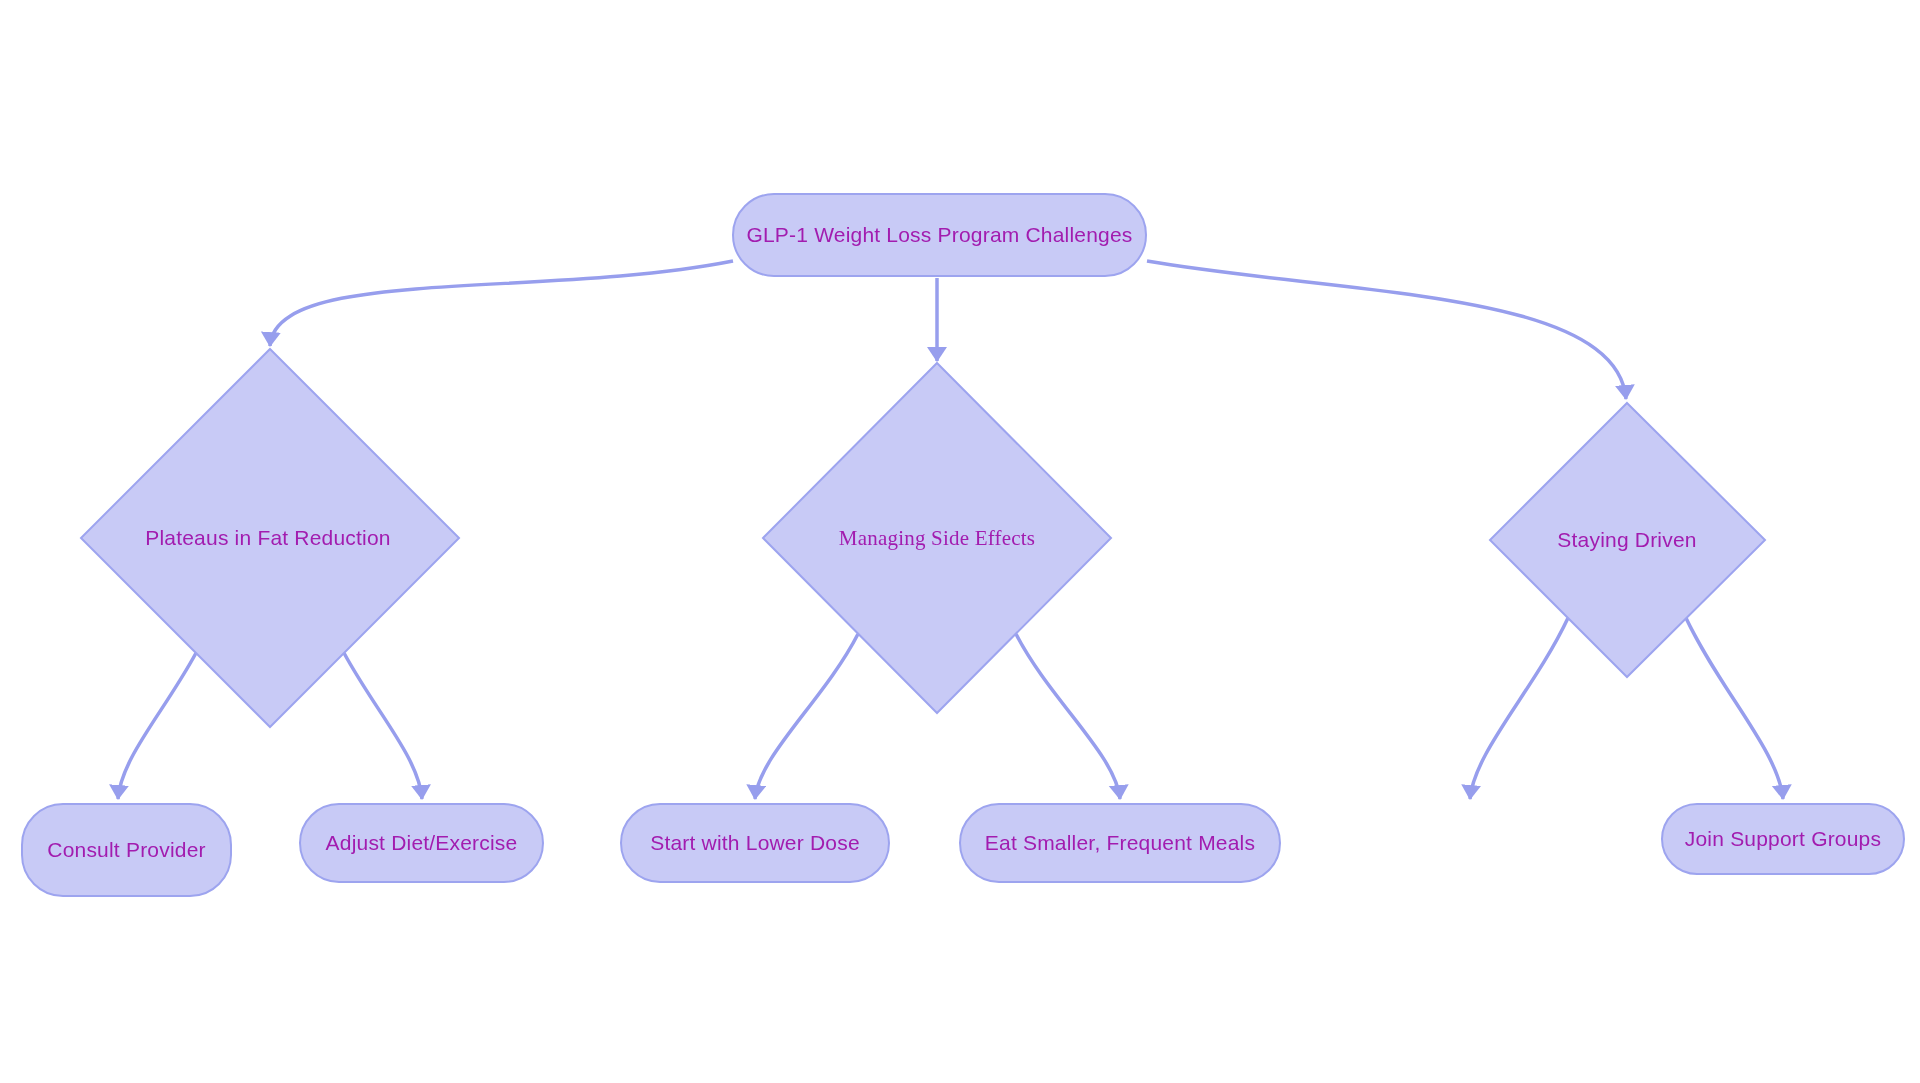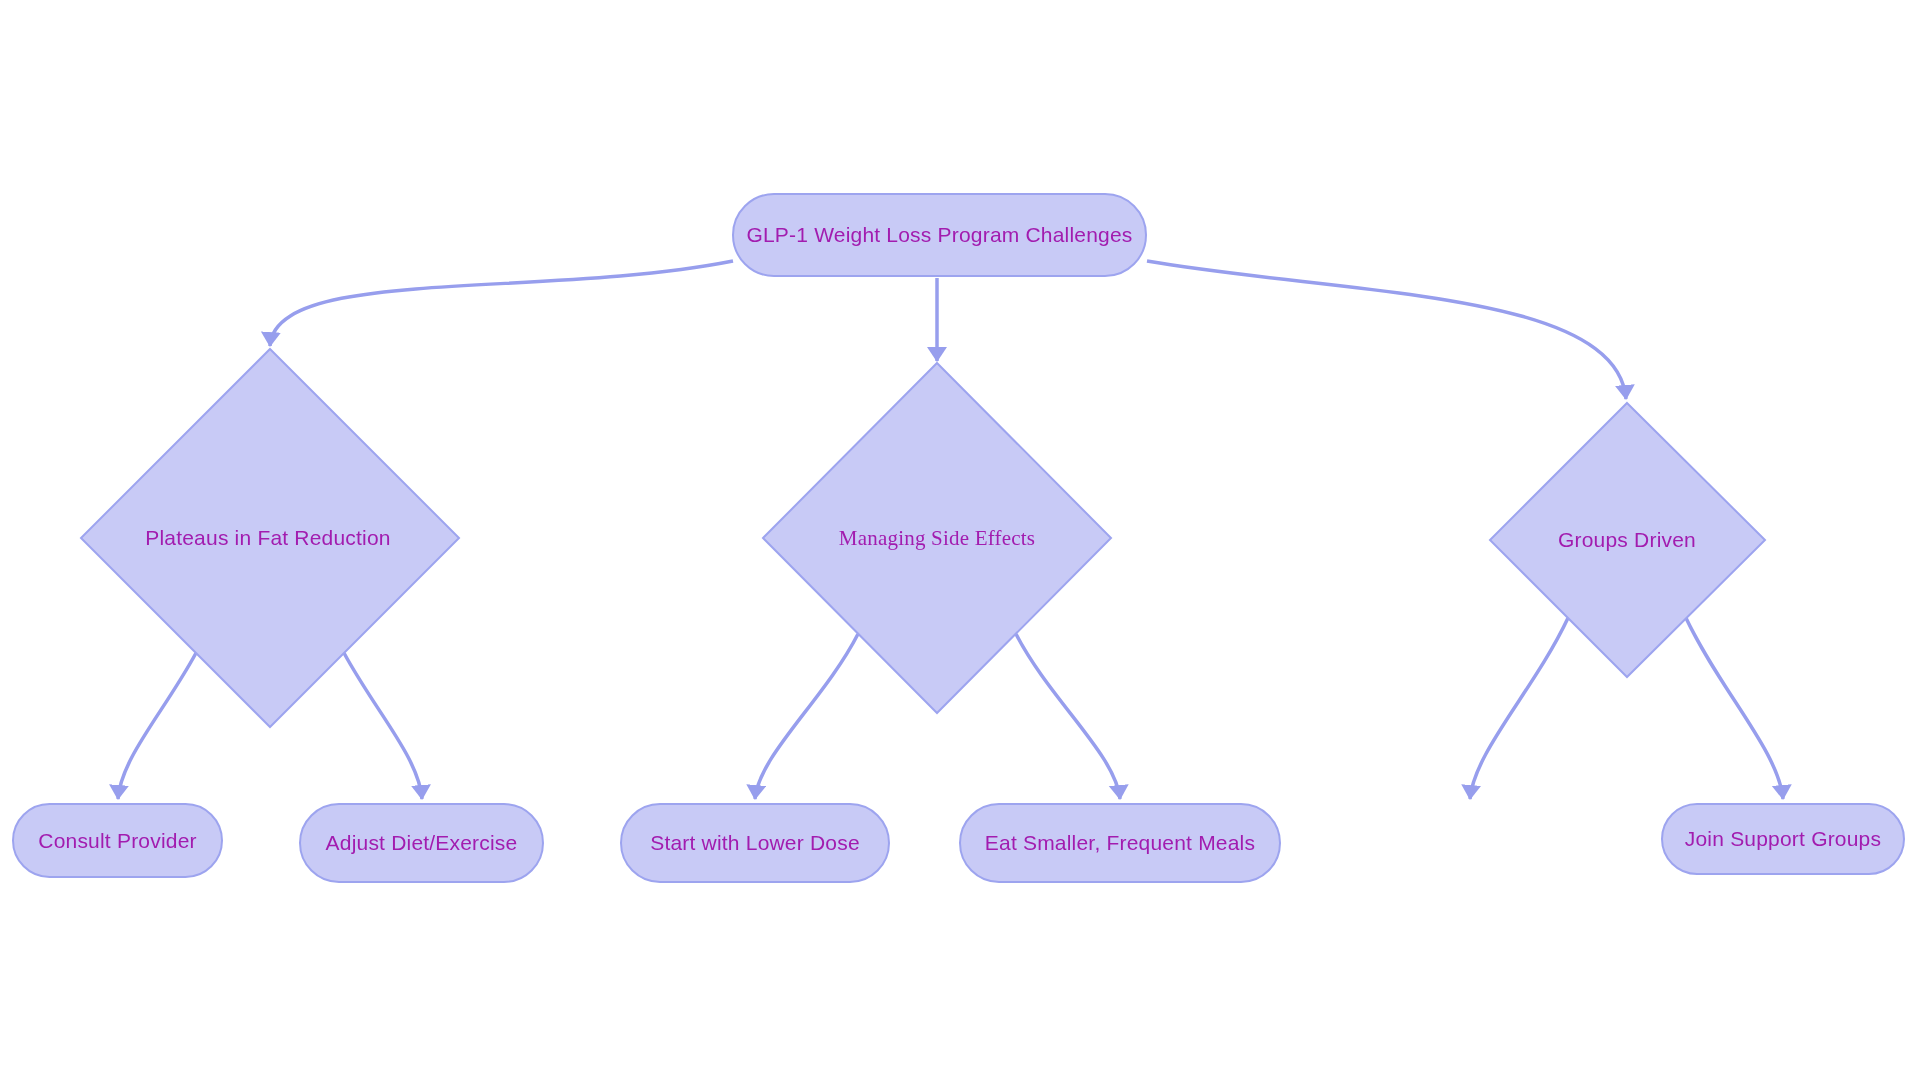--- a/index.html
+++ b/index.html
@@ -46,21 +46,21 @@
     align-items: center;
     justify-content: center;
   }
   .node-label {
     position: absolute;
     transform: translate(-50%, -50%);
     text-align: center;
   }
   
   #node-root          { left: 732px;  top: 193px; width: 415px; height: 84px; }
-  #node-consult       { left: 12px;   top: 803px; width: 211px; height: 75px; }
+  #node-consult       { left: 21px;   top: 803px; width: 211px; height: 94px; }
   #node-adjust        { left: 299px;  top: 803px; width: 245px; height: 80px; }
   #node-lower-dose    { left: 620px;  top: 803px; width: 270px; height: 80px; }
   #node-smaller-meals { left: 959px;  top: 803px; width: 322px; height: 80px; }
   #node-goals         { left: 1355px; top: 803px; width: 231px; height: 80px; }
   #node-support       { left: 1661px; top: 803px; width: 244px; height: 72px; }
   #label-plateaus     { left: 254px;  top: 538px; margin-left: 14px; }
   #label-side-effects { left: 937px;  top: 538px; font-family: Liberation Serif, serif; }
   #label-motivation   { left: 1627px; top: 540px; }
 </style>
 </head>
@@ -93,21 +93,21 @@
       <polygon class="diamond" points="1627,403 1765,540 1627,677 1490,540"></polygon>
     </g>
   </svg>
 
   <div class="pill" id="node-root">
     <span>GLP-1 Weight Loss Program Challenges</span>
   </div>
 
   <div class="node-label" id="label-plateaus">Plateaus in Fat Reduction</div>
   <div class="node-label" id="label-side-effects">Managing Side Effects</div>
-  <div class="node-label" id="label-motivation">Groups Driven</div>
+  <div class="node-label" id="label-motivation">Staying Driven</div>
 
   <div class="pill" id="node-consult">
     <span>Consult Provider</span>
   </div>
   <div class="pill" id="node-adjust">
     <span>Adjust Diet/Exercise</span>
   </div>
   <div class="pill" id="node-lower-dose">
     <span>Start with Lower Dose</span>
   </div>

